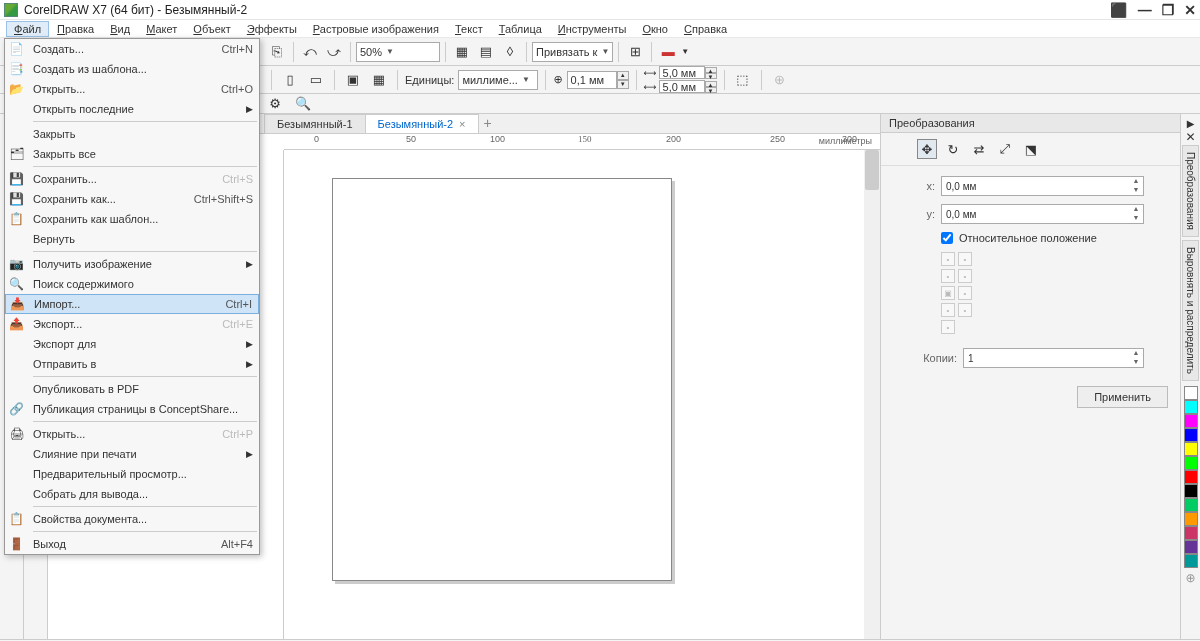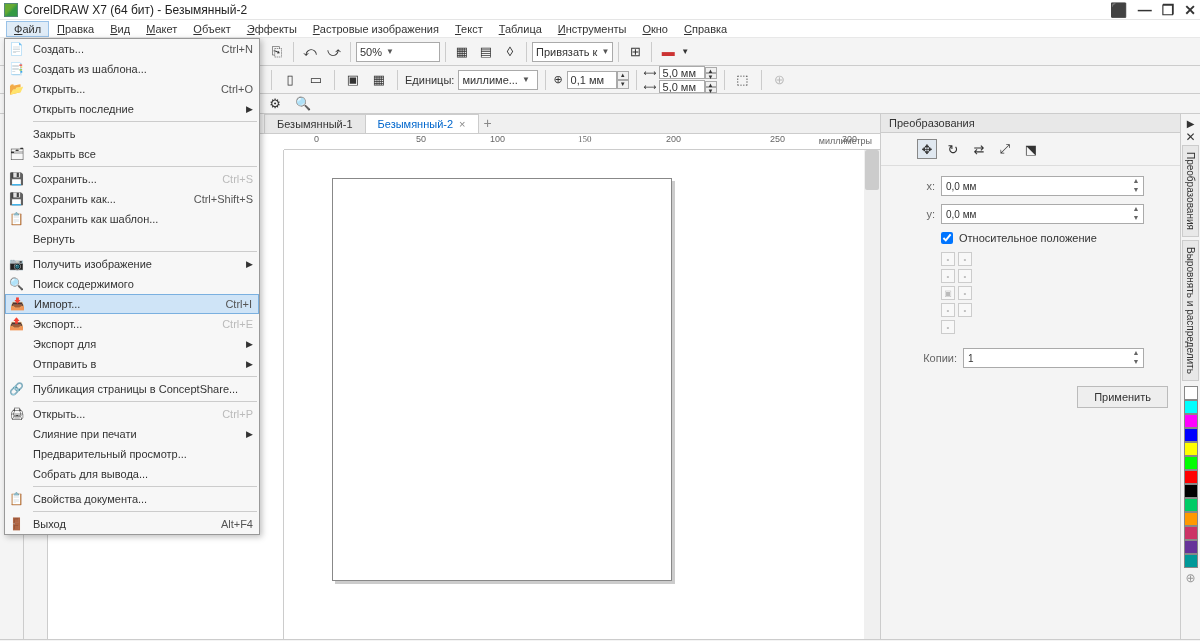--- a/index.html
+++ b/index.html
@@ -257,20 +257,24 @@
       <span class="ico"></span>
       <span>Экспорт для</span>
       <span class="sub">▶</span>
     </div>
     <div class="dd-item">
       <span class="ico"></span>
       <span>Отправить в</span>
       <span class="sub">▶</span>
     </div>
     <div class="dd-sep"></div>
+    <div class="dd-item disabled">
+      <span class="ico"></span>
+      <span>Опубликовать в PDF</span>
+    </div>
     <div class="dd-item">
       <span class="ico">🔗</span>
       <span>Публикация страницы в ConceptShare...</span>
     </div>
     <div class="dd-sep"></div>
     <div class="dd-item disabled">
       <span class="ico">🖨</span>
       <span>Открыть...</span>
       <span class="shortcut">Ctrl+P</span>
     </div>
@@ -311,21 +315,21 @@
 
   <div class="canvas-area">
     <div class="doc-tabs" id="doctabs">
         <div class="doc-tab">Безымянный-1</div>
         <div class="doc-tab active">Безымянный-2<span class="close">×</span></div>
         <div class="doc-tab add">+</div>
       </div>
     <div class="ruler-h" id="rulerh">
       <span class="unit">миллиметры</span>
     <span class="tick" style="left: 30px;">0</span>
-        <span class="tick" style="left: 132px;">50</span>
+        <span class="tick" style="left: 122px;">50</span>
         <span class="tick" style="left: 206px;">100</span>
         <span class="tick" style="left: 294px; font-family: Liberation Serif, serif;">150</span>
         <span class="tick" style="left: 382px;">200</span>
         <span class="tick" style="left: 470px; margin-left: 16px;">250</span>
         <span class="tick" style="left: 558px;">300</span>
       </div>
     <div class="canvas-body">
       <div class="ruler-v"></div>
       <div class="canvas">
         <div class="page"></div>

